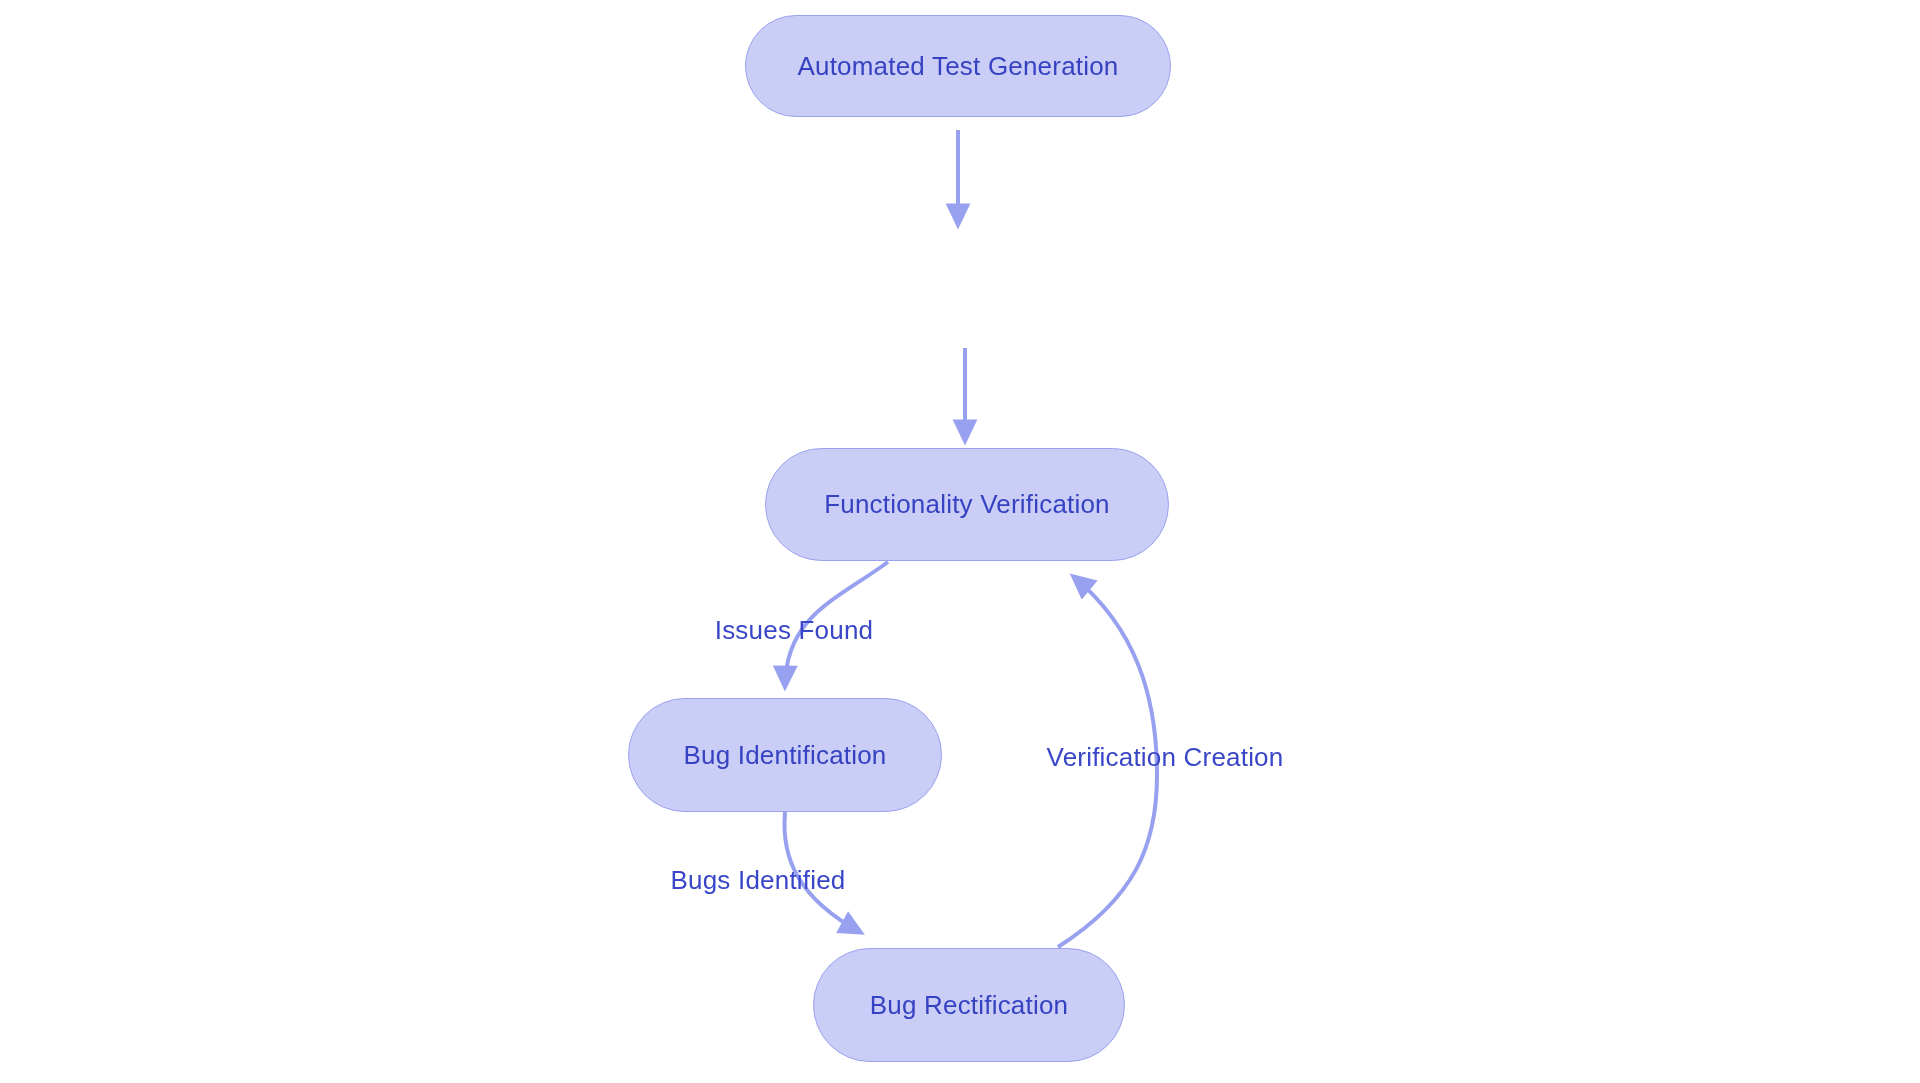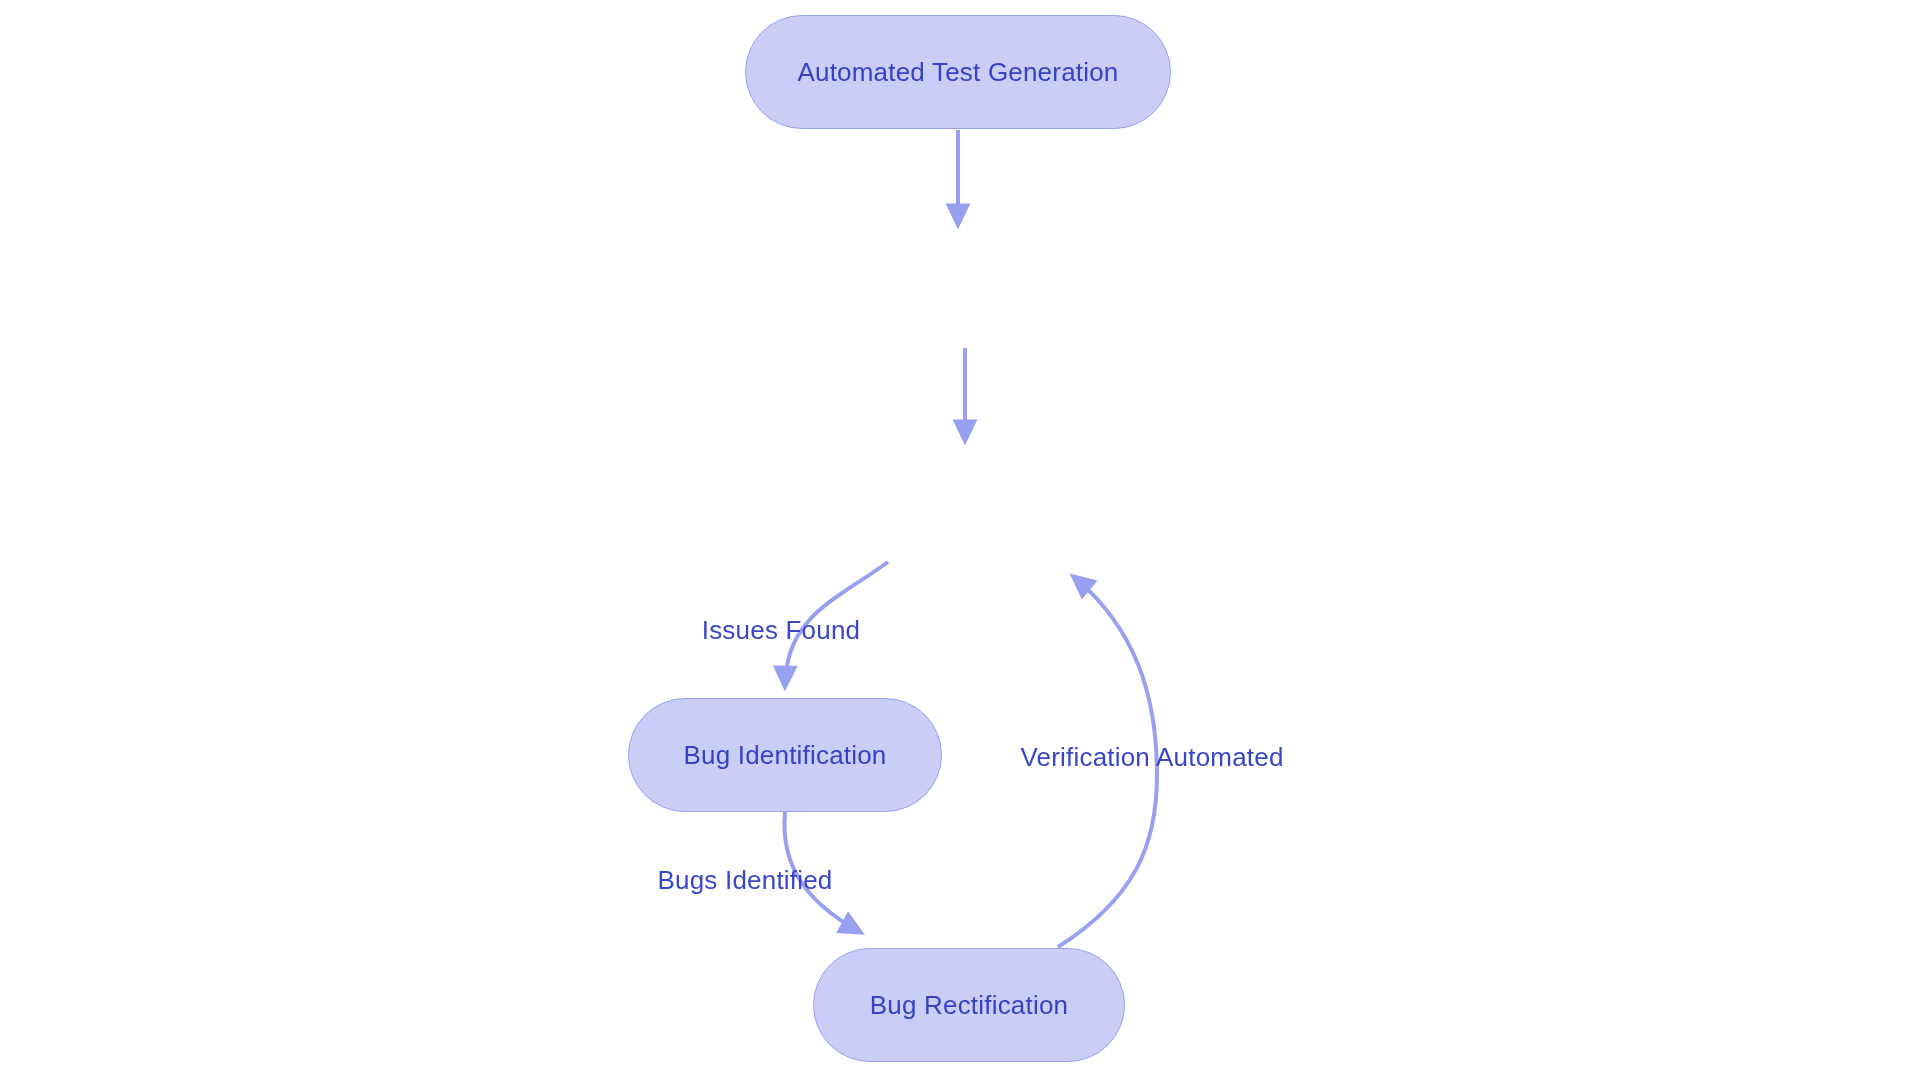--- a/index.html
+++ b/index.html
@@ -47,23 +47,24 @@
     letter-spacing:0.2px;
     white-space:nowrap;
   }
   .edge-label{
     position:absolute;
     transform:translate(-50%,-50%);
     color:var(--edge-label-text);
     font-size:26px;
     letter-spacing:0.2px;
     white-space:nowrap;
+    margin-left:13px;
   }
   
-  .n-atg{left:745px;top:15px;width:426px;height:114px;}
+  .n-atg{left:745px;top:15px;width:426px;height:102px;}
   .n-tc {left:835px;top:233px;width:260px;height:114px;}
   .n-fv {left:765px;top:448px;width:404px;height:113px;}
   .n-bi {left:628px;top:698px;width:314px;height:114px;}
   .n-br {left:813px;top:948px;width:312px;height:114px;}
   
   .l-issues{left:781px;top:630px;}
   .l-bugs{left:745px;top:880px;}
   .l-verif{left:1152px;top:757px;}
 </style>
 </head>
@@ -82,28 +83,31 @@
     <path class="edge" d="M 888 562 C 836 600, 786 616, 785 686" marker-end="url(#arrowhead)"></path>
     <path class="edge" d="M 785 812 C 781 858, 798 898, 860 932" marker-end="url(#arrowhead)"></path>
     <path class="edge" d="M 1058 947 C 1135 898, 1157 845, 1157 775 C 1157 695, 1135 628, 1074 577" marker-end="url(#arrowhead)"></path>
   </svg>
 
   <div class="node n-atg">
     <span>Automated Test Generation</span>
   </div>
 
 
+  <div class="node n-fv">
+    <span>Functionality Verification</span>
+  </div>
 
   <div class="node n-bi">
     <span>Bug Identification</span>
   </div>
 
   <div class="node n-br">
     <span>Bug Rectification</span>
   </div>
 
   <div class="edge-label l-issues">Issues Found</div>
 
   <div class="edge-label l-bugs">Bugs Identified</div>
 
-  <div class="edge-label l-verif">Verification Automated</div>
+  <div class="edge-label l-verif">Verification Creation</div>
 
 </div>
 
 </body></html>

